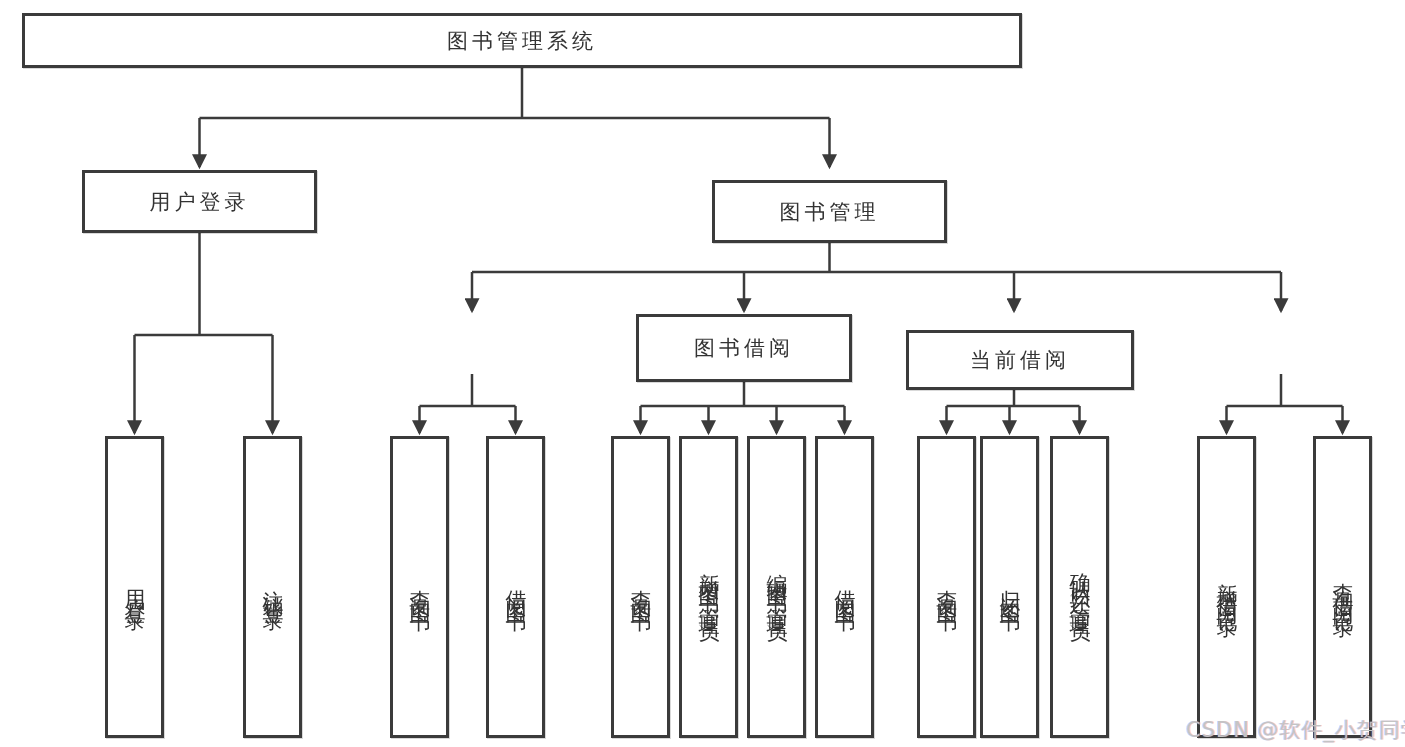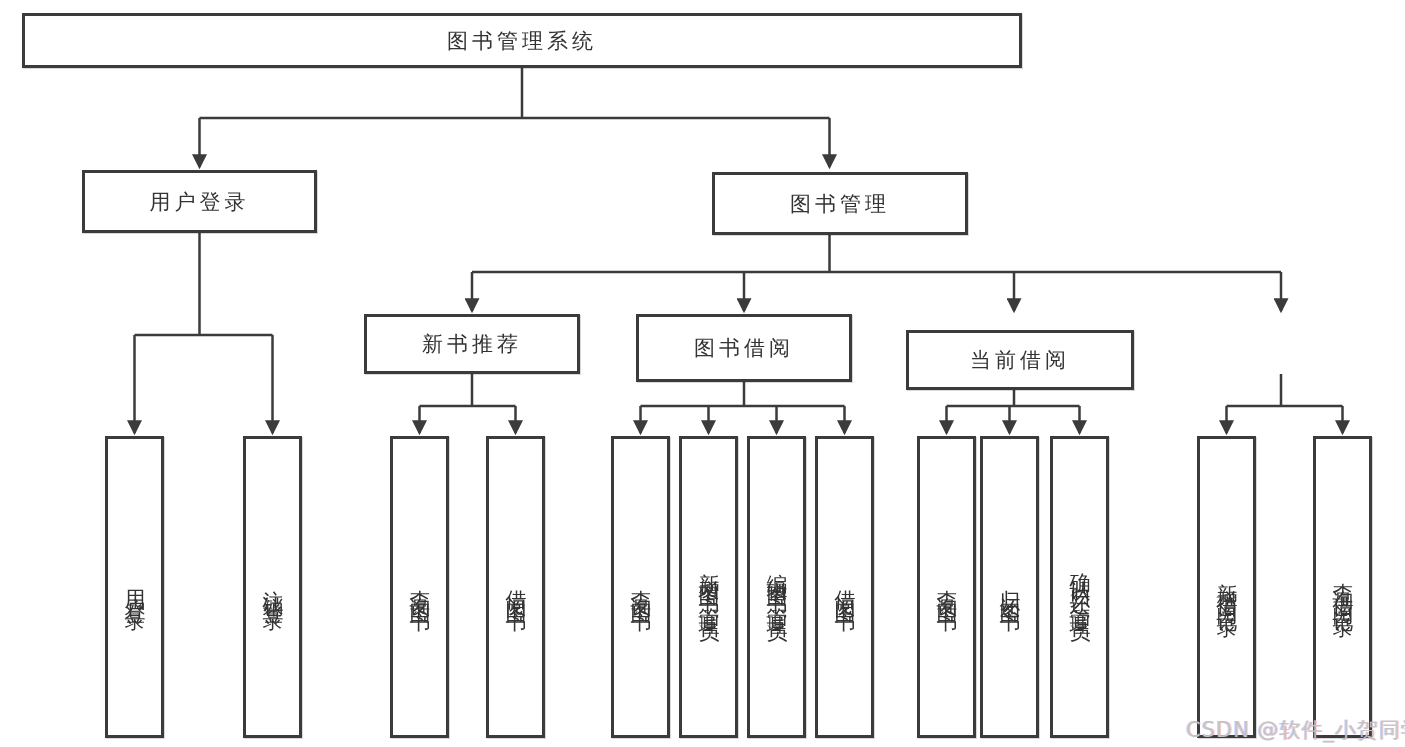--- a/index.html
+++ b/index.html
@@ -89,27 +89,24 @@
     </g>
   </svg>
 
   <div class="box h" style="left:22px; top:13px; width:1000px; height:55px;">
     <span>图书管理系统</span>
   </div>
 
   <div class="box h" style="left:82px; top:170px; width:235px; height:63px;">
     <span>用户登录</span>
   </div>
-  <div class="box h" style="left:712px; top:172px; width:256px; height:63px;">
+  <div class="box h" style="left:712px; top:180px; width:235px; height:63px;">
     <span>图书管理</span>
   </div>
 
-  <div class="box h" style="left:364px; top:314px; width:216px; height:60px;">
-    <span>新书推荐</span>
-  </div>
   <div class="box h" style="left:636px; top:314px; width:216px; height:68px;">
     <span>图书借阅</span>
   </div>
   <div class="box h" style="left:906px; top:314px; width:228px; height:60px;margin-top:16px;">
     <span>当前借阅</span>
   </div>
 
   <div class="box v" style="left:105px; top:436px; width:59px; height:302px;">用户登录</div>
   <div class="box v" style="left:243px; top:436px; width:59px; height:302px;">注销登录</div>
 

